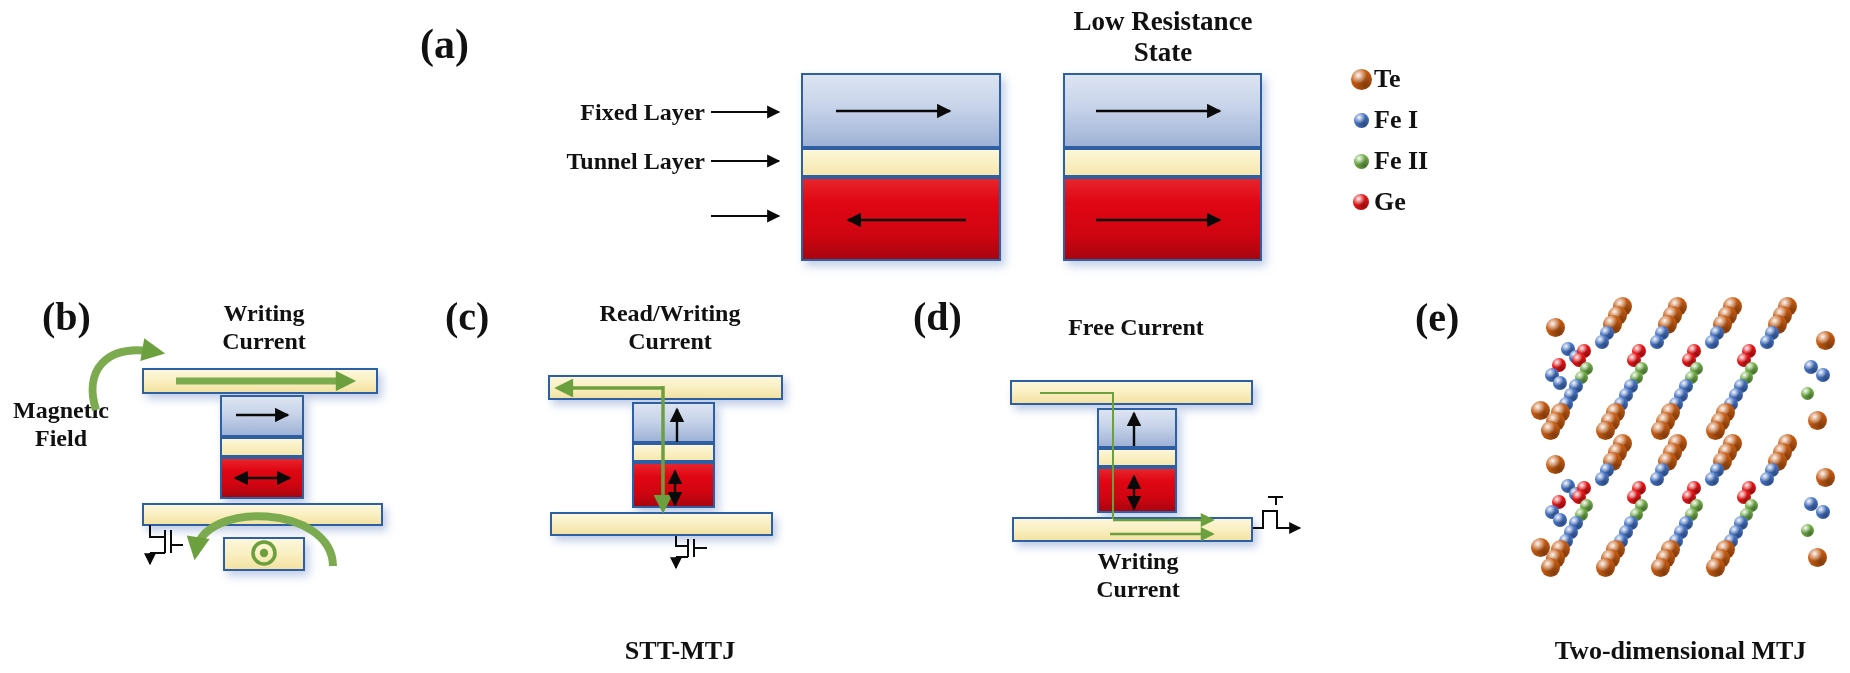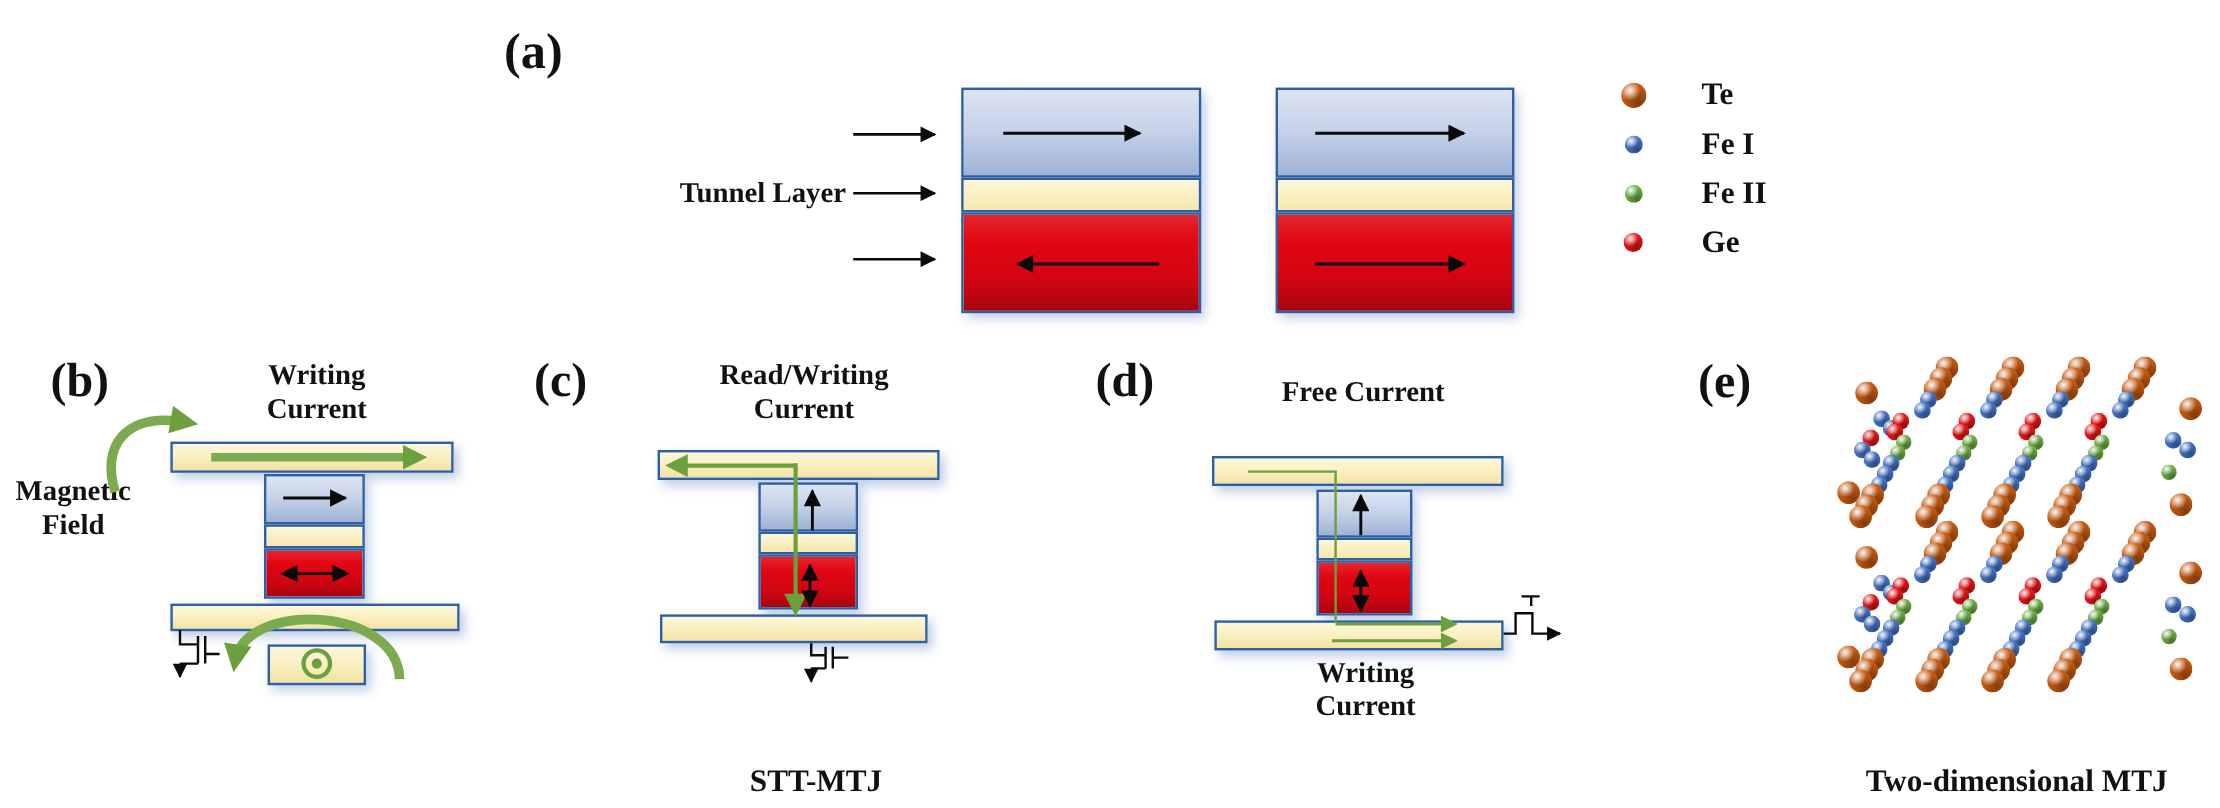--- a/index.html
+++ b/index.html
@@ -27,33 +27,35 @@
   }
   .stack{position:absolute;display:flex;flex-direction:column;box-shadow:4px 5px 9px rgba(115,145,200,.45);}
   .layer{box-sizing:border-box;border:2.4px solid var(--c-border);}
   .l-blue{background:linear-gradient(180deg,#dde4f2 0%,#c7d3e9 45%,#9fb2d6 100%);}
   .l-cream{background:linear-gradient(180deg,#fdf7d9 0%,#f6e7ad 100%);}
   .l-red{background:linear-gradient(180deg,#e7252c 0%,#e00613 30%,#d00511 68%,#a8050f 100%);}
   .overlay{position:absolute;left:0;top:0;pointer-events:none;}
   #legend{position:absolute;left:1348px;top:66px;display:flex;flex-direction:column;gap:15px;}
   .lg-row{display:flex;align-items:center;}
   .lg-sph-box{width:26px;display:flex;justify-content:center;align-items:center;}
-  .lg-lab{margin-left:44px;font-size:26px;line-height:1;}
+  .lg-lab{font-size:26px;line-height:1;}
   .sphere{position:absolute;border-radius:50%;}
   .lg-sph{border-radius:50%;display:inline-block;}
   #lattice{position:absolute;left:1495px;top:300px;width:352px;height:290px;}
 </style>
 </head>
 <body>
 
 <div id="fig">
 
   <div class="pletter" style="left:420px;top:20px;">(a)</div>
 
-
+  <div class="txt heading" style="left:1043px;top:6px;width:240px;">Low Resistance State</div>
+
+  <div class="txt small-label right" style="left:505px;top:99px;width:200px;">Fixed Layer</div>
   <div class="txt small-label right" style="left:505px;top:148px;width:200px;">Tunnel Layer</div>
 
   <div class="stack" style="left:801px;top:73px;width:200px;height:188px;">
     <div class="layer l-blue" style="height:75px;"></div>
     <div class="layer l-cream" style="height:29px;"></div>
     <div class="layer l-red" style="flex:1;"></div>
   </div>
 
   <div class="stack" style="left:1063px;top:73px;width:199px;height:188px;">
     <div class="layer l-blue" style="height:75px;"></div>

